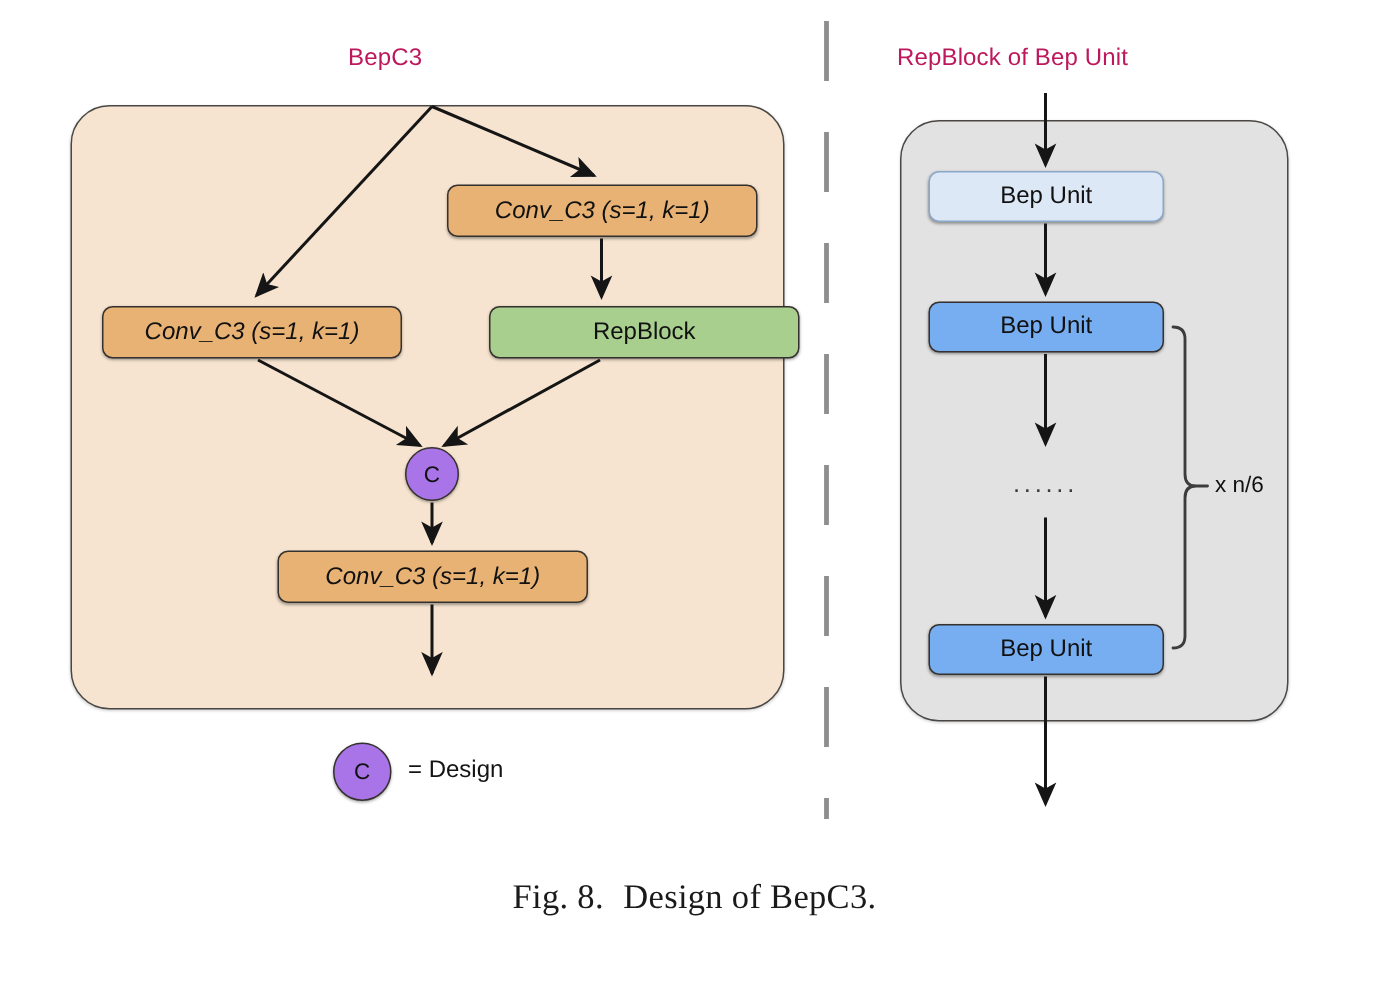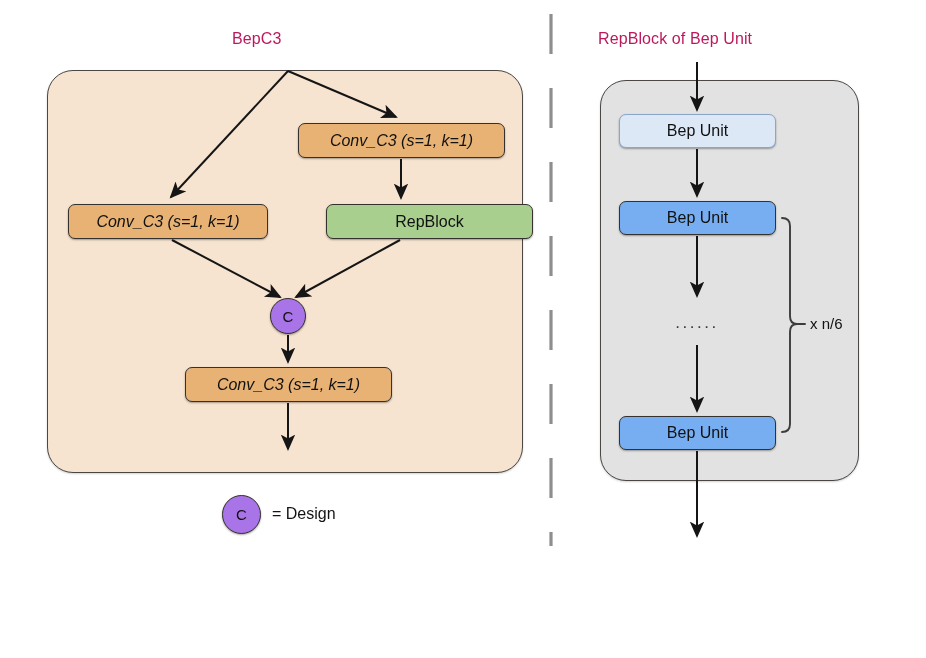--- a/index.html
+++ b/index.html
@@ -219,14 +219,17 @@
     </g>
 
     <g stroke="#3c3c3c" stroke-width="1.9" fill="none" stroke-linecap="round">
       <path d="M782,218 q8,0 8,8 L790,316 q0,8 7,8 q-7,0 -7,8 L790,424 q0,8 -8,8"></path>
       <path d="M797,324 L805,324"></path>
     </g>
 
     <line x1="551" y1="14" x2="551" y2="546" stroke="#8e8e8e" stroke-width="3.2" stroke-dasharray="40 34"></line>
   </svg>
 
+  <div id="caption">
+    <span class="figno">Fig. 8.</span><span>Design of BepC3.</span>
+  </div>
 
 </div>
 
 </body></html>

